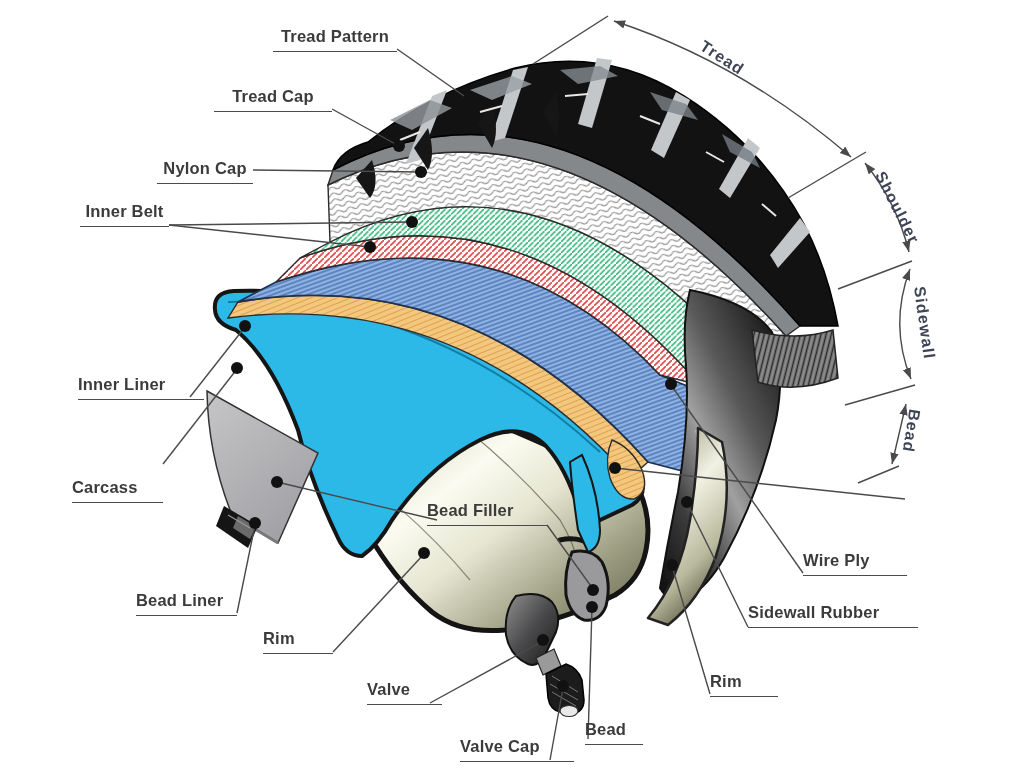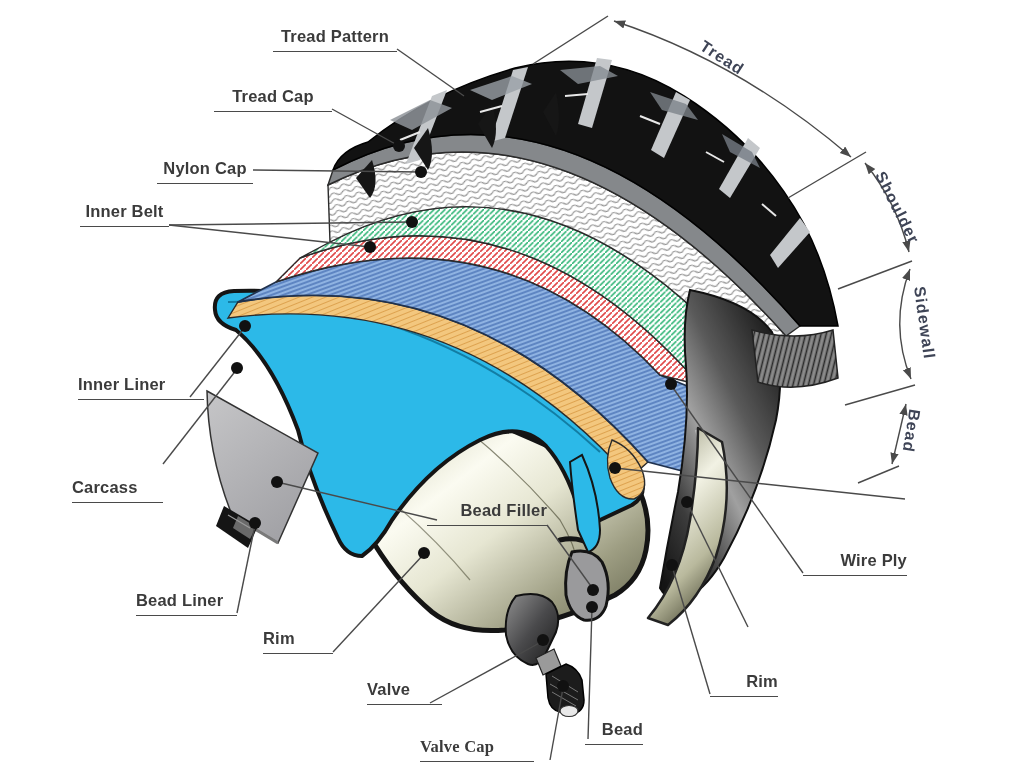--- a/index.html
+++ b/index.html
@@ -1,34 +1,34 @@
 <!DOCTYPE html>
 <html><head>
 <meta charset="utf-8">
 <style>
   html,body{margin:0;padding:0;background:#fff;}
   .stage{position:relative;width:1024px;height:769px;background:#ffffff;overflow:hidden;
          font-family:"Liberation Sans",sans-serif;}
   .stage svg{position:absolute;left:0;top:0;}
   .lbl{position:absolute;font-weight:bold;font-size:16.5px;color:#3b3b3b;
        border-bottom:1.6px solid #4a4a4a;padding-bottom:5px;letter-spacing:.2px;line-height:19px;}
-  .tc{text-align:center}.tl{text-align:left}.tr{text-align:right}
+  .tc{text-align:center}.tl{text-align:left}.tr{}
   .dim{position:absolute;font-weight:bold;font-size:16px;color:#3e4456;letter-spacing:1.2px;
        white-space:nowrap;transform-origin:center center;}
   
   #lab-tread-pattern{left:273px;top:27px;width:124px;}
   #lab-tread-cap{left:214px;top:87px;width:118px;text-align:center;}
   #lab-nylon-cap{left:157px;top:147px;width:96px;margin-top:12px;}
   #lab-steel-belt{left:80px;top:202px;width:89px;}
   #lab-inner-liner{left:78px;top:375px;width:126px;}
   #lab-carcass{left:72px;top:450px;width:91px;margin-top:28px;}
   #lab-bead-wire{left:136px;top:591px;width:101px;}
   #lab-rim-left{left:263px;top:629px;width:70px;}
   #lab-valve{left:355px;top:680px;width:75px;margin-left:12px;}
-  #lab-valve-cap{left:420px;top:737px;width:114px;font-family:Liberation Serif, serif;}
+  #lab-valve-cap{left:460px;top:737px;width:114px;}
   #lab-bead-filler{left:427px;top:501px;width:120px;}
   #lab-body-ply{left:803px;top:551px;width:104px;}
   #lab-sidewall-rubber{left:748px;top:603px;width:170px;}
   #lab-rim-right{left:710px;top:672px;width:68px;}
   #lab-bead{left:585px;top:720px;width:58px;}
   #dim-tread{left:722px;top:58px;transform:translate(-50%,-50%) rotate(33deg);}
   #dim-shoulder{left:897px;top:208px;transform:translate(-50%,-50%) rotate(63deg);}
   #dim-sidewall{left:924px;top:323px;transform:translate(-50%,-50%) rotate(82deg);}
   #dim-bead{left:911px;top:431px;transform:translate(-50%,-50%) rotate(99deg);}
 </style>
@@ -271,20 +271,21 @@
 <div class="lbl tc" id="lab-nylon-cap">Nylon Cap</div>
 <div class="lbl tc" id="lab-steel-belt">Inner Belt</div>
 <div class="lbl tl" id="lab-inner-liner">Inner Liner</div>
 <div class="lbl tl" id="lab-carcass">Carcass</div>
 <div class="lbl tl" id="lab-bead-wire">Bead Liner</div>
 <div class="lbl tl" id="lab-rim-left">Rim</div>
 <div class="lbl tl" id="lab-valve">Valve</div>
 <div class="lbl tl" id="lab-valve-cap">Valve Cap</div>
 <div class="lbl tr" id="lab-bead-filler">Bead Filler</div>
 <div class="lbl tr" id="lab-body-ply">Wire Ply</div>
+<div class="lbl tr" id="lab-sidewall-rubber">Sidewall Rubber</div>
 <div class="lbl tr" id="lab-rim-right">Rim</div>
 <div class="lbl tr" id="lab-bead">Bead</div>
 
 <div class="dim" id="dim-tread">Tread</div>
 <div class="dim" id="dim-shoulder">Shoulder</div>
 <div class="dim" id="dim-sidewall">Sidewall</div>
 <div class="dim" id="dim-bead">Bead</div>
 
 </div>
 

